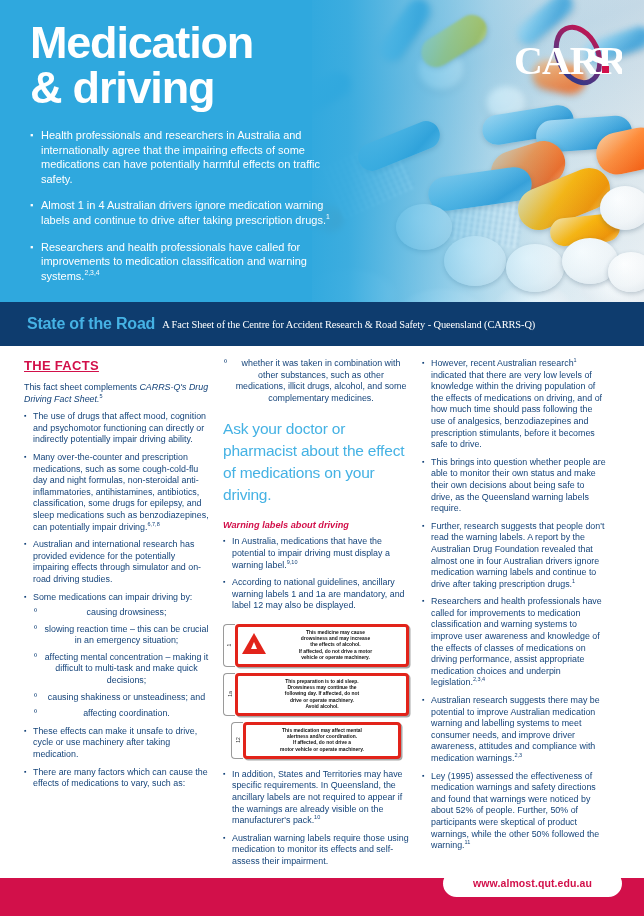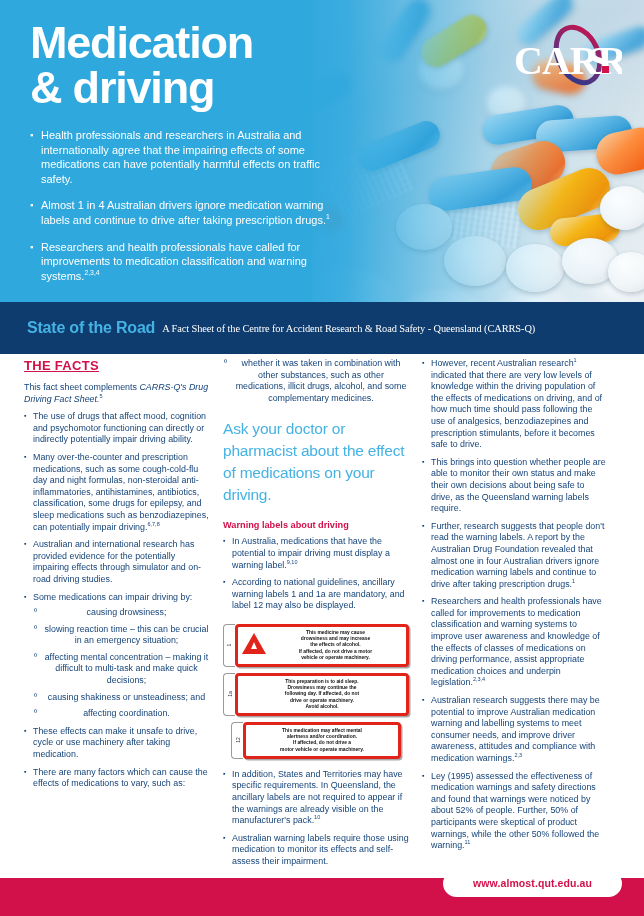--- a/index.html
+++ b/index.html
@@ -127,21 +127,21 @@
     right: 22px; top: 22px;
     width: 112px; height: 78px;
     z-index: 6;
     text-align: right;
   }
 
   
   .band {
     position: relative;
     width: 644px;
-    height: 52px;
+    height: 44px;
     background: #0e3c6e;
     display: flex;
     align-items: center;
     padding-left: 27px;
     box-sizing: border-box;
   }
   .band-title {
     color: #45b2e4;
     font-size: 16px;
     font-weight: bold;
@@ -234,20 +234,21 @@
   .pullquote {
     color: #45b2e4;
     font-size: 15.5px;
     line-height: 22px;
     margin: 14px 0 14px 0;
     letter-spacing: -.2px;
   }
   .subhead {
     color: #d2104a;
     font-size: 9.2px;
+    font-style: italic;
     font-weight: bold;
     margin: 0 0 6px 0;
   }
 
   
   .labels {
     margin: 12px 0 10px 0;
   }
   .label-row {
     display: flex;

